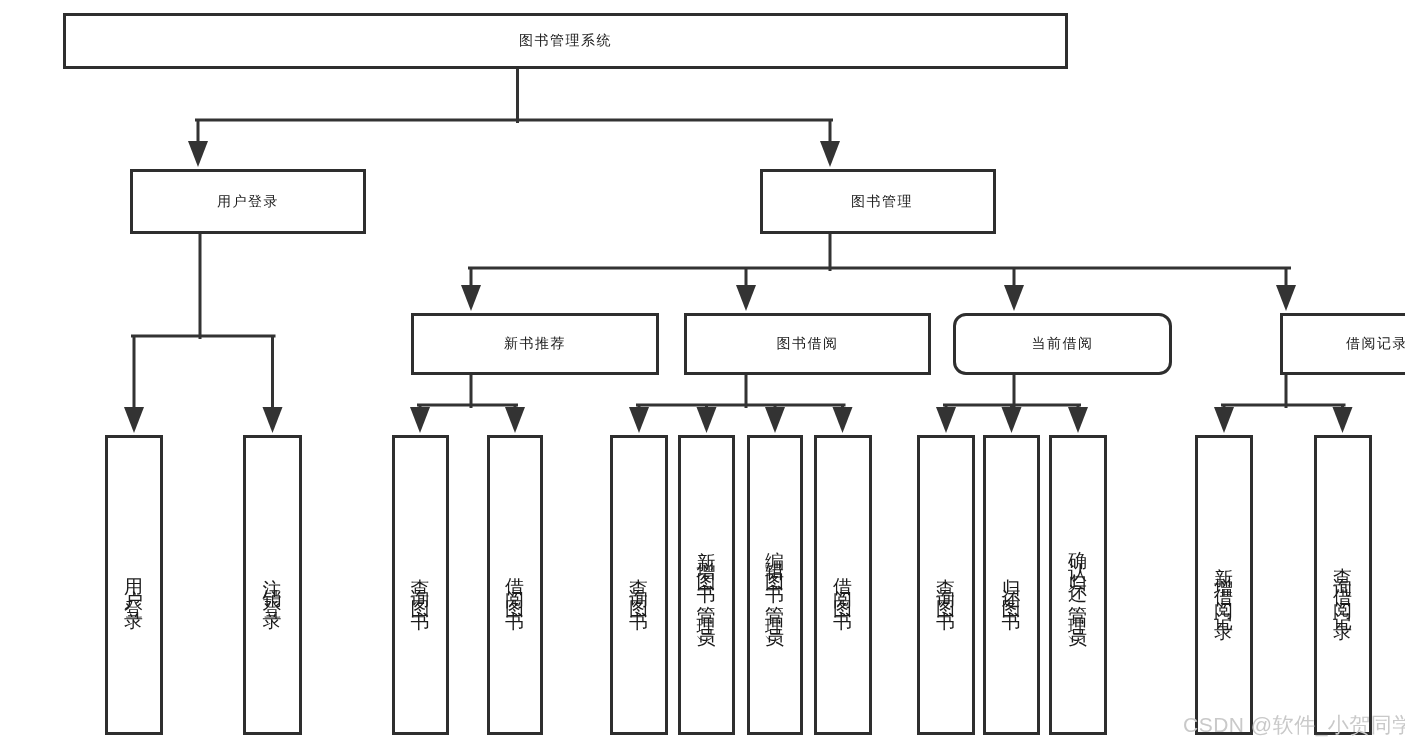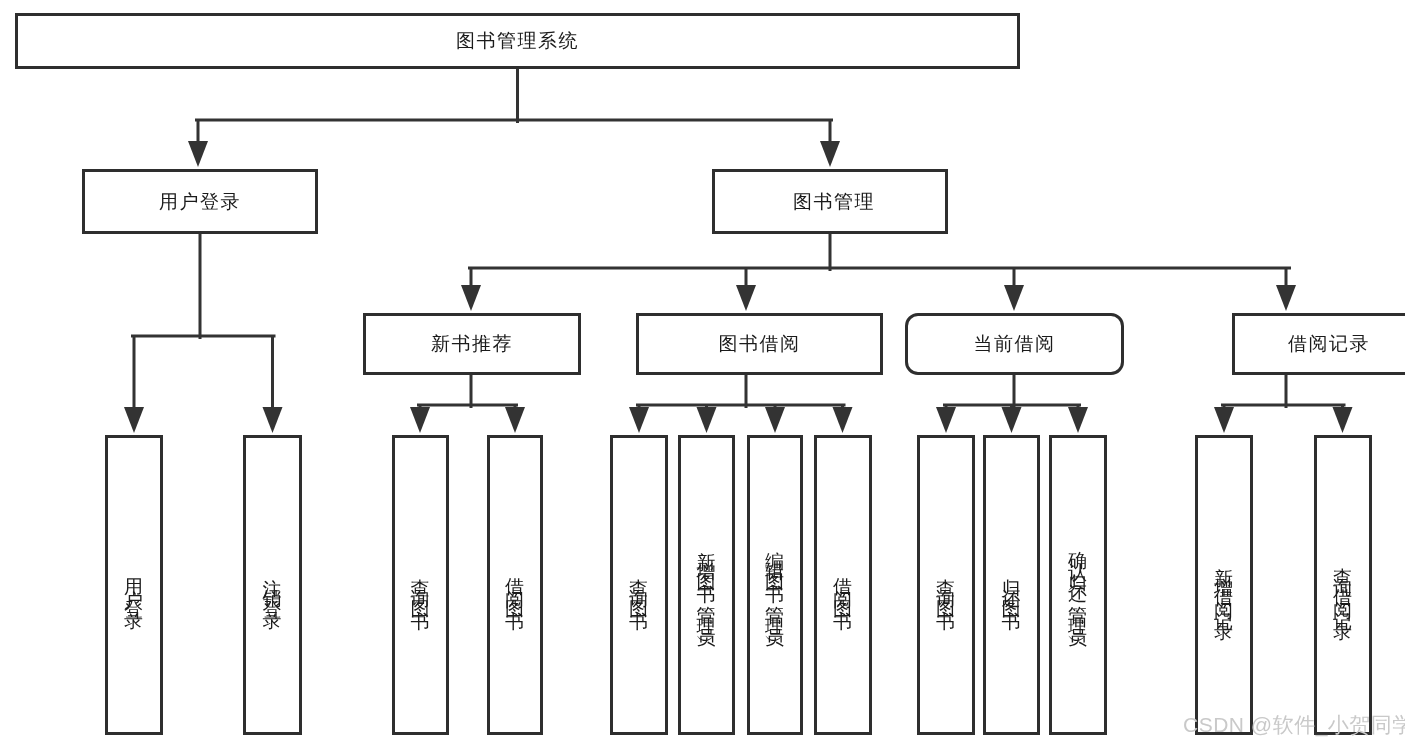--- a/index.html
+++ b/index.html
@@ -16,36 +16,36 @@
   .node {
     position: absolute;
     box-sizing: border-box;
     border: 3px solid #2e2e2e;
     background: #ffffff;
     display: flex;
     align-items: center;
     justify-content: center;
     z-index: 2;
   }
-  .node.h { font-size: 19px; letter-spacing: 1.5px; }
+  .node.h { font-size: 14px; letter-spacing: 1.5px; margin-left: 48px; }
   .vtext {
     writing-mode: vertical-rl;
     text-orientation: mixed;
     font-size: 19px;
     line-height: 1;
     letter-spacing: 11px;
     white-space: nowrap;
   }
   
   .n-root { left: 15px;  top: 13px;  width: 1005px; height: 56px; }
   
   .n-login { left: 82px;  top: 169px; width: 236px; height: 65px; }
   .n-mgmt  { left: 712px; top: 169px; width: 236px; height: 65px; padding-left: 8px; }
   
-  .n-s0 { left: 363px;  top: 313px; width: 218px; height: 62px; }
+  .n-s0 { left: 363px;  top: 313px; width: 248px; height: 62px; }
   .n-s1 { left: 636px;  top: 313px; width: 247px; height: 62px; }
   .n-s2 { left: 905px;  top: 313px; width: 219px; height: 62px; border-radius: 13px; }
   .n-s3 { left: 1232px; top: 313px; width: 194px; height: 62px; font-family: Liberation Mono, monospace; }
   
   .leaf { top: 435px; height: 300px; }
   .n-l0  { left: 105px;  width: 58px; }
   .n-l1  { left: 243px;  width: 59px; }
   .n-l2  { left: 392px;  width: 57px; }
   .n-l3  { left: 487px;  width: 56px; }
   .n-l4  { left: 610px;  width: 58px; }

